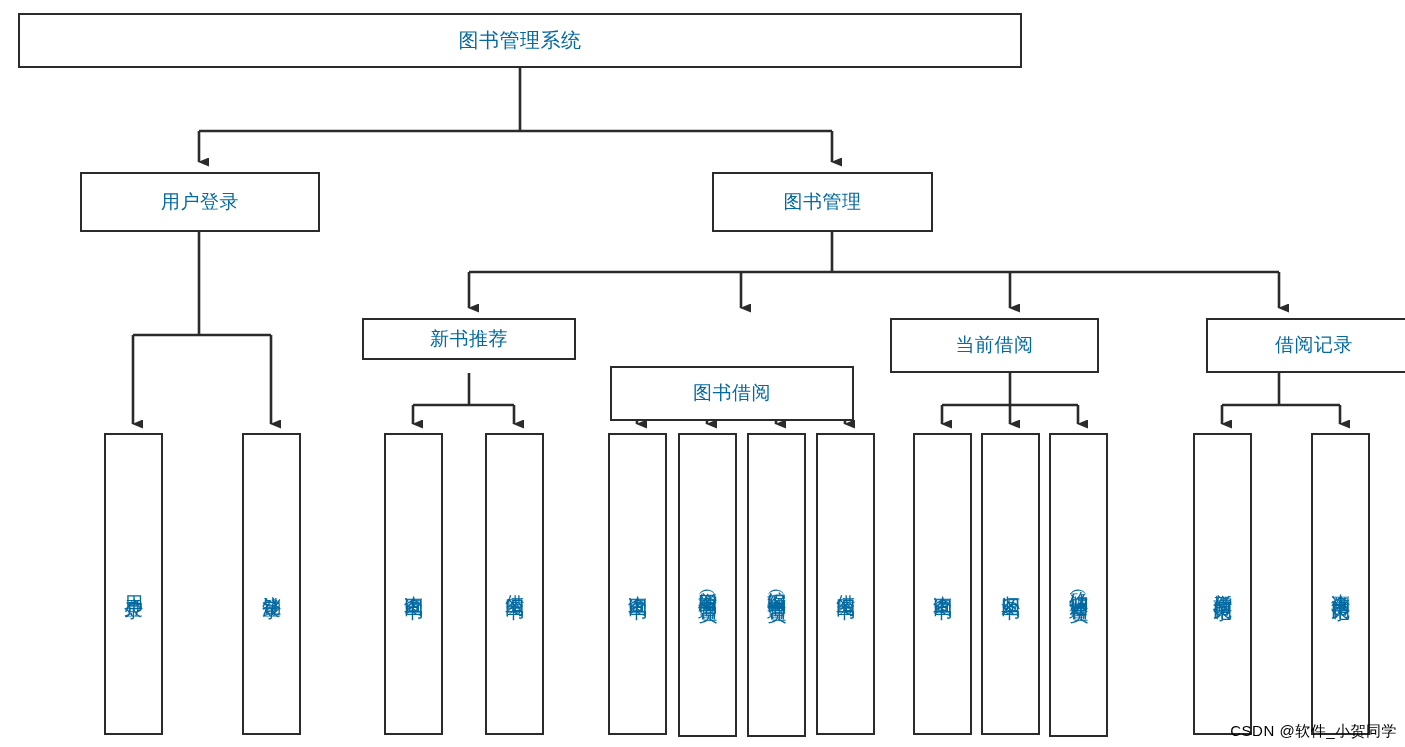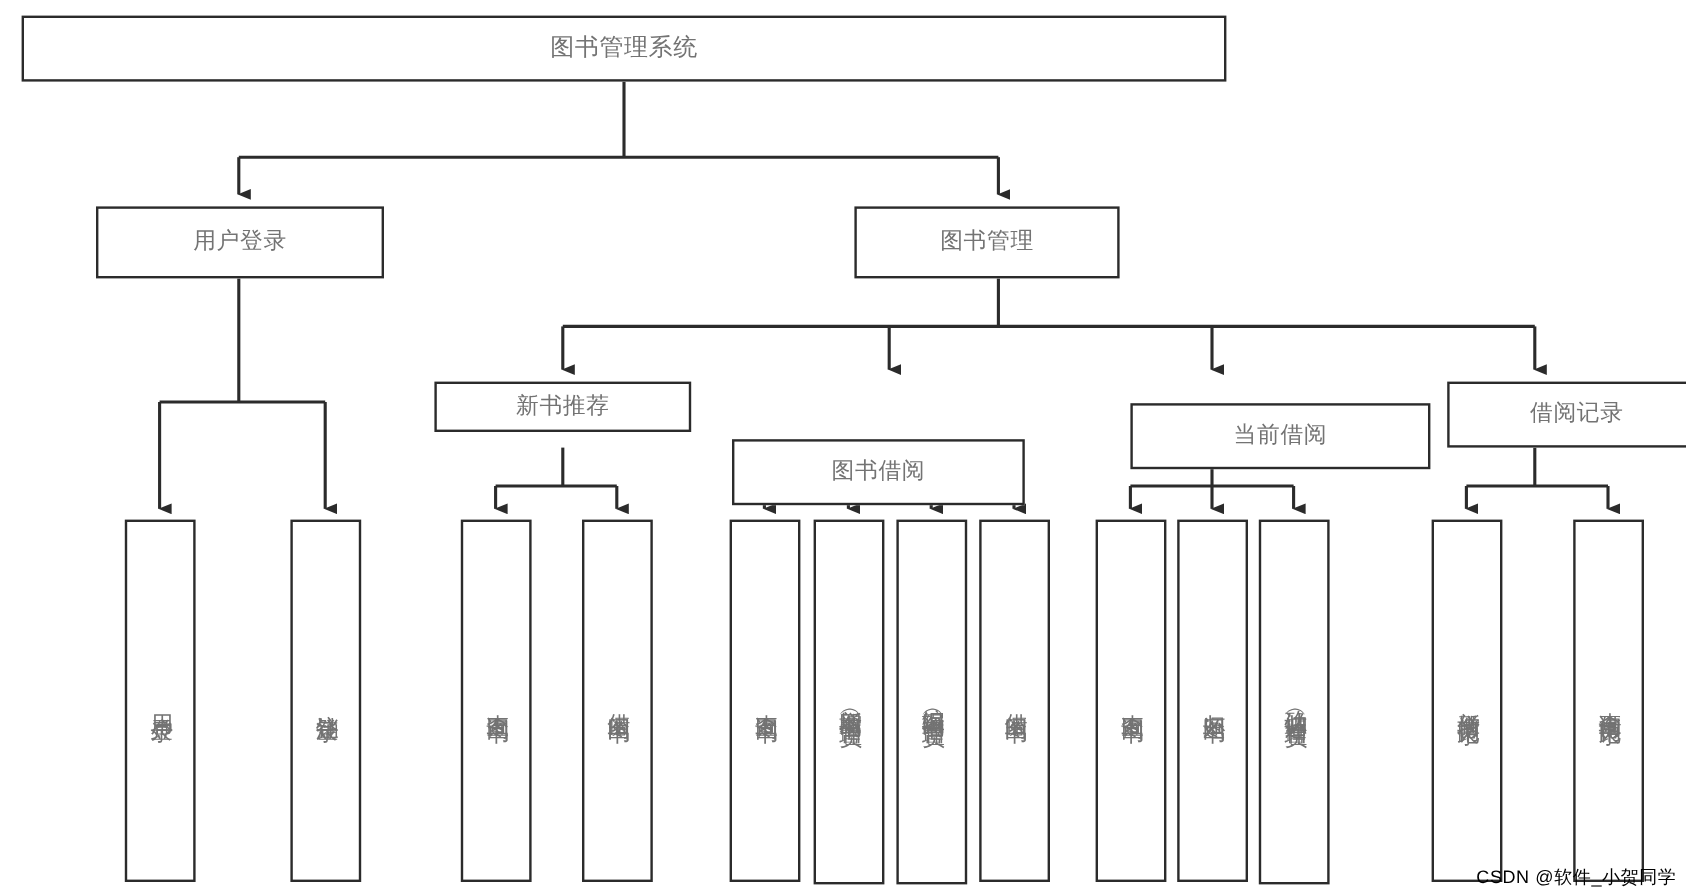--- a/index.html
+++ b/index.html
@@ -34,21 +34,21 @@
     border: 2px solid #2b2b2b;
     display: flex;
     align-items: center;
     justify-content: center;
     z-index: 2;
   }
   .node-label {
     font-size: 19px;
     line-height: 1.18;
     letter-spacing: 0.5px;
-    color: #737373;
+    color: #0369a1;
     text-align: center;
     white-space: nowrap;
   }
   .node.leaf {
     align-items: center;
     justify-content: center;
     padding: 6px 0;
   }
   .node.leaf .node-label {
     writing-mode: vertical-rl;
@@ -144,21 +144,21 @@
   </div>
 
   <div class="node" style="left:362px; top:318px; width:214px; height:42px;">
     <span class="node-label">新书推荐</span>
   </div>
 
   <div class="node" style="left:610px; top:318px; width:244px; height:55px;margin-top:48px;">
     <span class="node-label">图书借阅</span>
   </div>
 
-  <div class="node" style="left:942px; top:318px; width:250px; height:55px;margin-top:18px;">
+  <div class="node" style="left:890px; top:318px; width:209px; height:55px;">
     <span class="node-label">当前借阅</span>
   </div>
 
   <div class="node" style="left:1171px; top:318px; width:216px; height:55px;margin-left:35px;">
     <span class="node-label">借阅记录</span>
   </div>
 
   <div class="node leaf" style="left:104px; top:433px; width:59px; height:302px;">
     <span class="node-label">用户登录</span>
   </div>

